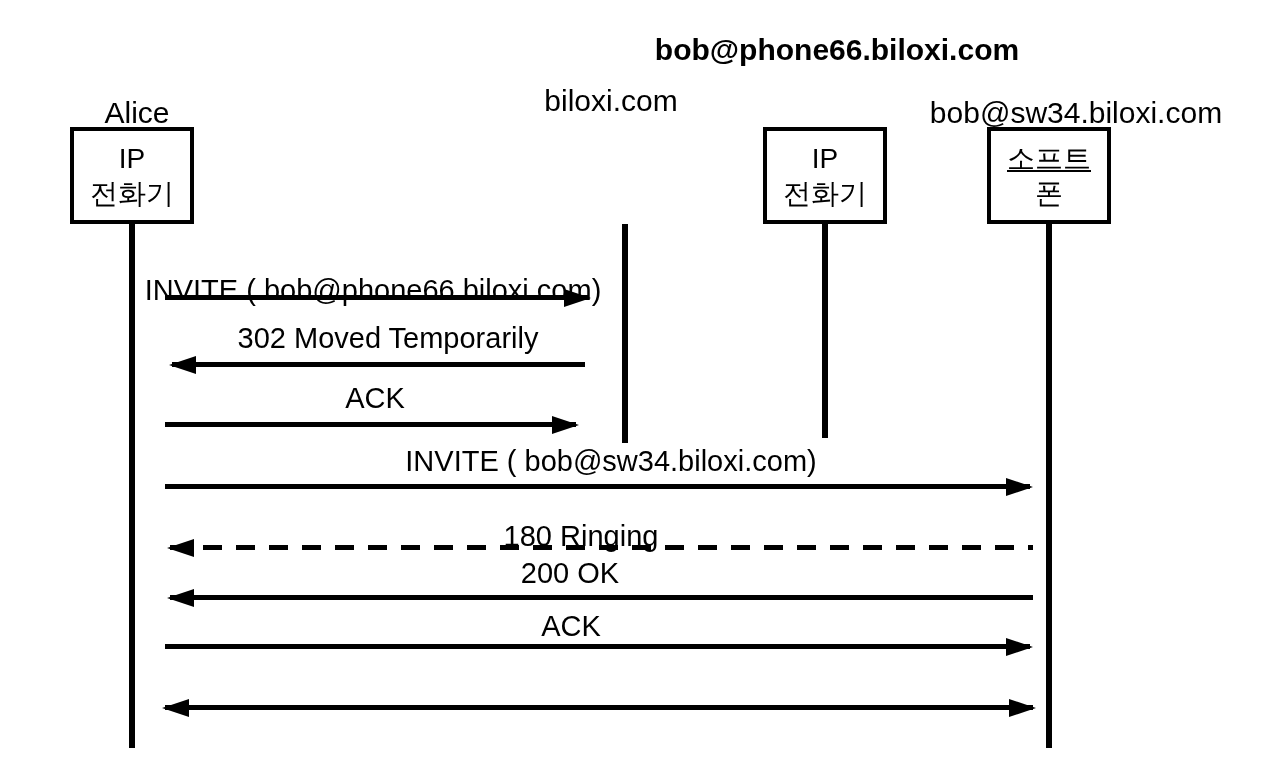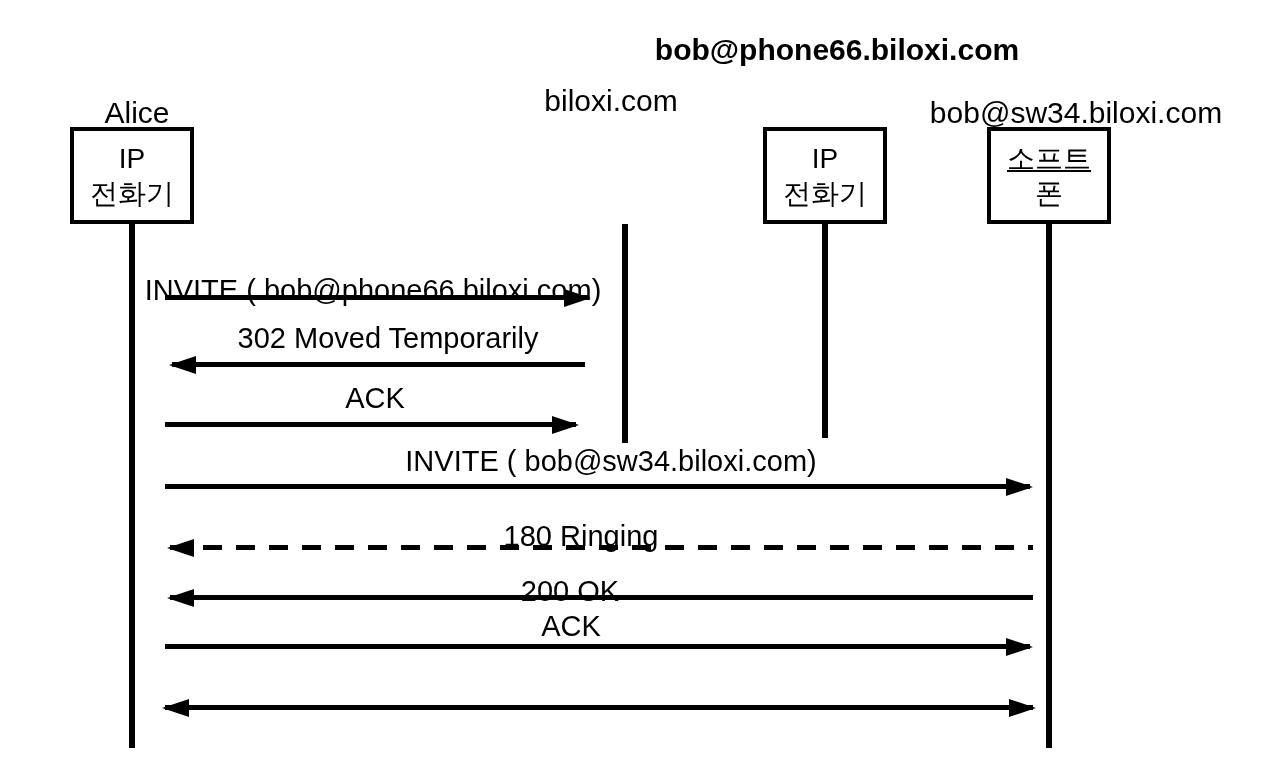--- a/index.html
+++ b/index.html
@@ -56,21 +56,21 @@
     transform:translateX(-50%);
     white-space:nowrap;
     font-size:29px;
     color:#000;
   }
   #ml-1{left:373px; top:253px;margin-top:21px;}
   #ml-2{left:388px; top:322px;}
   #ml-3{left:375px; top:382px;}
   #ml-4{left:611px; top:445px;}
   #ml-5{left:581px; top:488px;margin-top:32px;}
-  #ml-6{left:570px; top:575px;}
+  #ml-6{left:570px; top:557px;}
   #ml-7{left:571px; top:610px;}
   #ml-8{left:542px; top:662px;}
 
   
   .msg-arrow{position:absolute;height:18px;}
   #ma-1{left:163px; width:427px; top:289px;}
   #ma-2{left:170px; width:417px; top:356px;}
   #ma-3{left:163px; width:415px; top:416px;}
   #ma-4{left:163px; width:869px; top:478px;}
   #ma-5{left:168px; width:867px; top:539px;}

